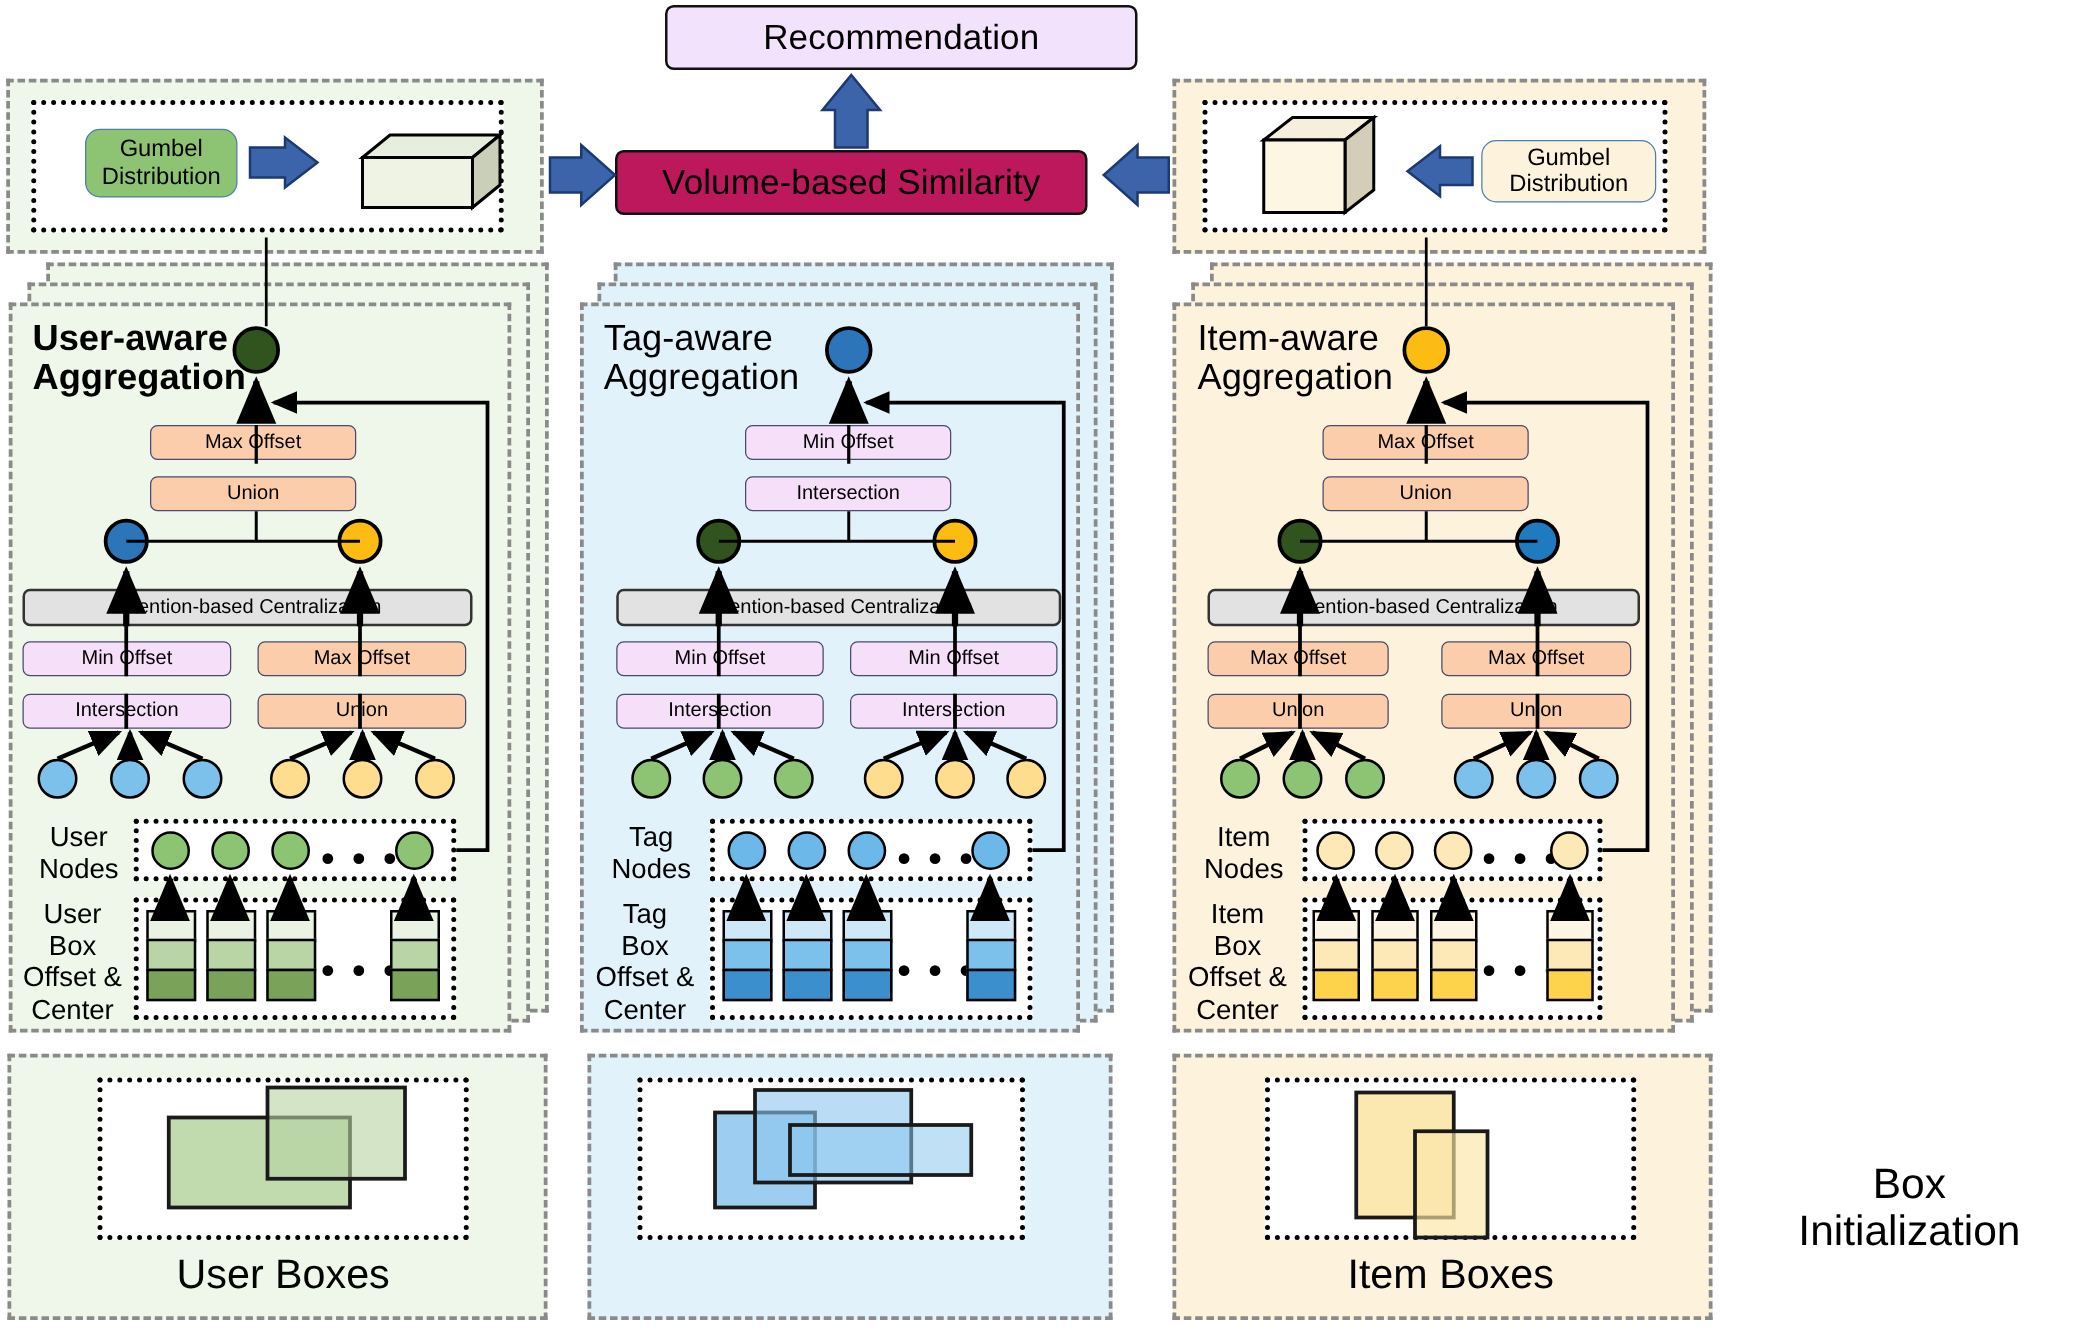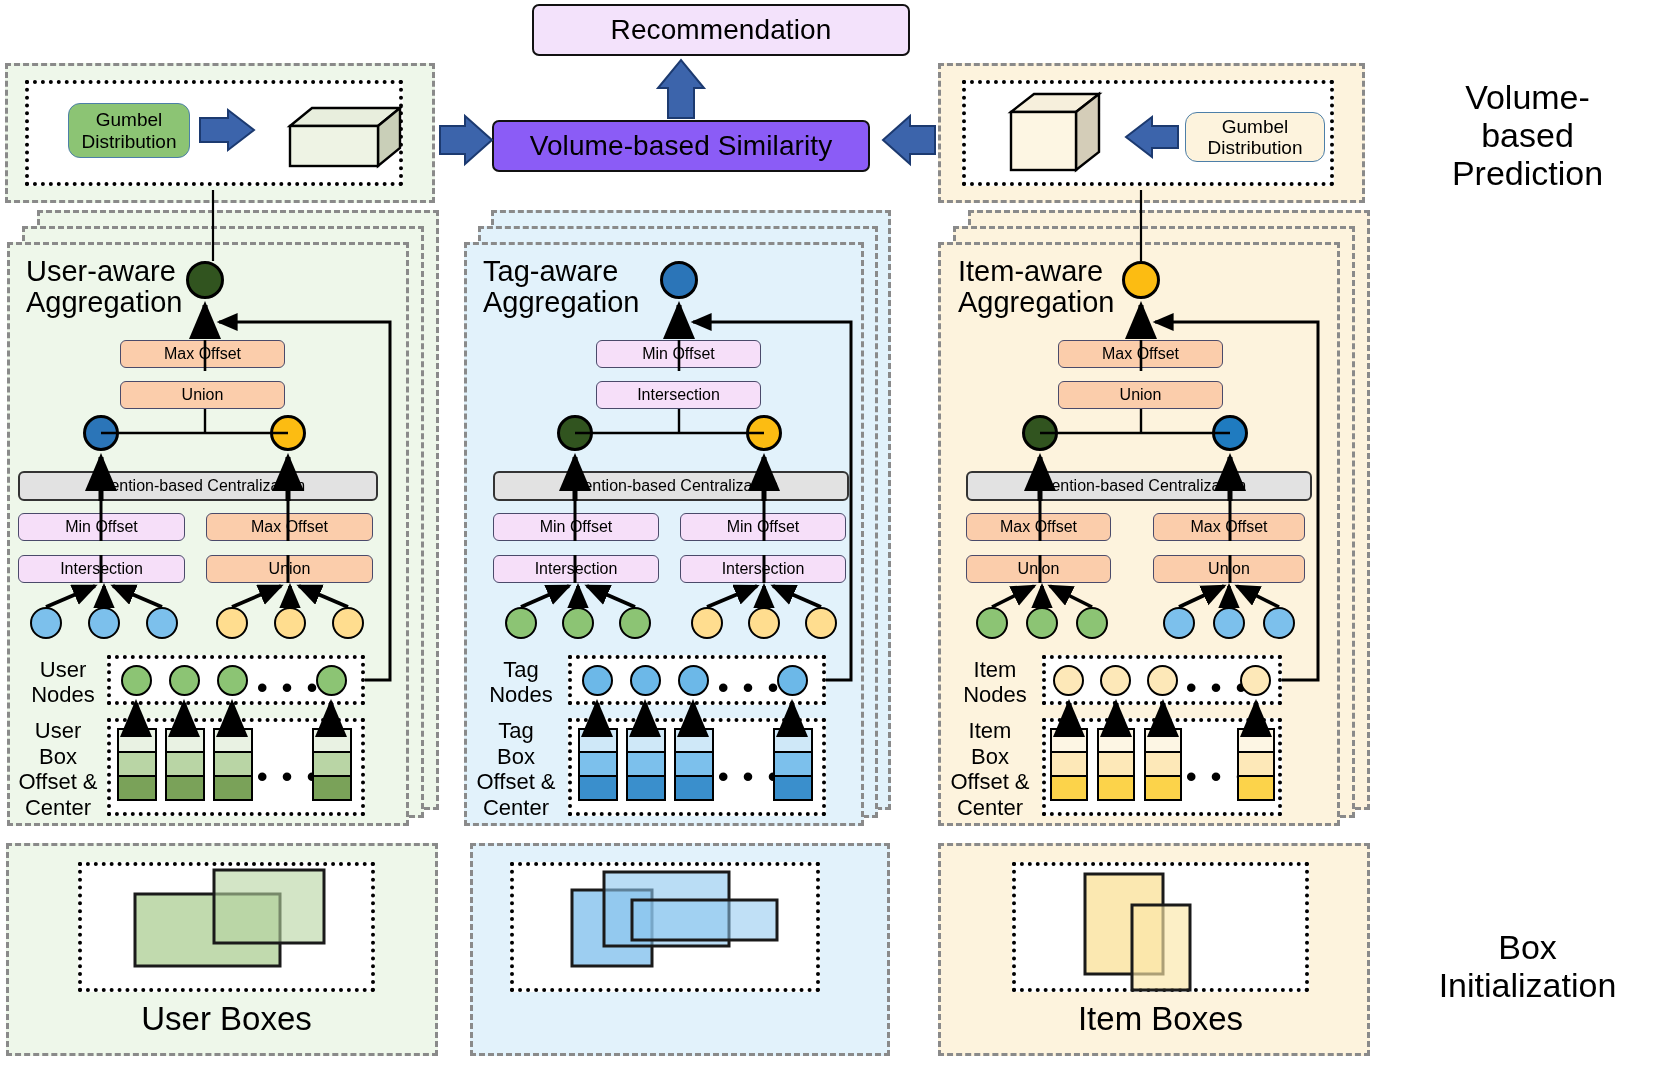--- a/index.html
+++ b/index.html
@@ -80,40 +80,37 @@
 
   <div class="abs gumbel cream" style="left:1185px;top:112px;width:140px;height:50px;">
     <span>
       <span>Gumbel</span><br>
       <span>Distribution</span>
     </span>
   </div>
 
   <div class="abs pbox purple" style="left:492px;top:4px;width:378px;height:52px;background:#f3e2fb;margin-left:40px;">Recommendation</div>
 
-  <div class="abs pbox purple" style="left:492px;top:120px;width:378px;height:52px;background:#8b5cf6;">Volume-based Similarity</div>
-
-  <div class="abs section-label" style="left:1390px;top:78px;width:275px;">
-    Volume-<br>based<br>Prediction
-  </div>
+  <div class="abs pbox purple" style="left:492px;top:120px;width:378px;height:52px;background:#be185d;">Volume-based Similarity</div>
+
 
   <div class="abs stage" style="left:37px;top:210px;width:402px;height:600px;background:#eef7ea;"></div>
   <div class="abs stage" style="left:22px;top:226px;width:402px;height:592px;background:#eef7ea;"></div>
   <div class="abs stage" style="left:7px;top:242px;width:402px;height:584px;background:#eef7ea;"></div>
 
   <div class="abs stage" style="left:491px;top:210px;width:400px;height:600px;background:#e2f2fb;"></div>
   <div class="abs stage" style="left:478px;top:226px;width:400px;height:592px;background:#e2f2fb;"></div>
   <div class="abs stage" style="left:464px;top:242px;width:400px;height:584px;background:#e2f2fb;"></div>
 
   <div class="abs stage" style="left:968px;top:210px;width:402px;height:600px;background:#fdf3dd;"></div>
   <div class="abs stage" style="left:953px;top:226px;width:402px;height:592px;background:#fdf3dd;"></div>
   <div class="abs stage" style="left:938px;top:242px;width:402px;height:584px;background:#fdf3dd;"></div>
 
 
-  <div class="abs agg-title" style="left:26px;top:256px;width:170px;">
+  <div class="abs agg-title" style="left:26px;top:256px;width:170px;font-weight:bold;">
     <span>User-aware</span><br>
     <span>Aggregation</span>
   </div>
   <div class="abs node" style="left:186px;top:261px;width:38px;height:38px;background:#31541f;"></div>
 
   <div class="abs opbox op-orange" style="left:120px;top:340px;width:165px;height:28px;">Max Offset</div>
   <div class="abs opbox op-orange" style="left:120px;top:381px;width:165px;height:28px;">Union</div>
 
   <div class="abs node" style="left:83px;top:415px;width:36px;height:36px;background:#2b75b8;"></div>
   <div class="abs node" style="left:270px;top:415px;width:36px;height:36px;background:#fcbc12;"></div>

